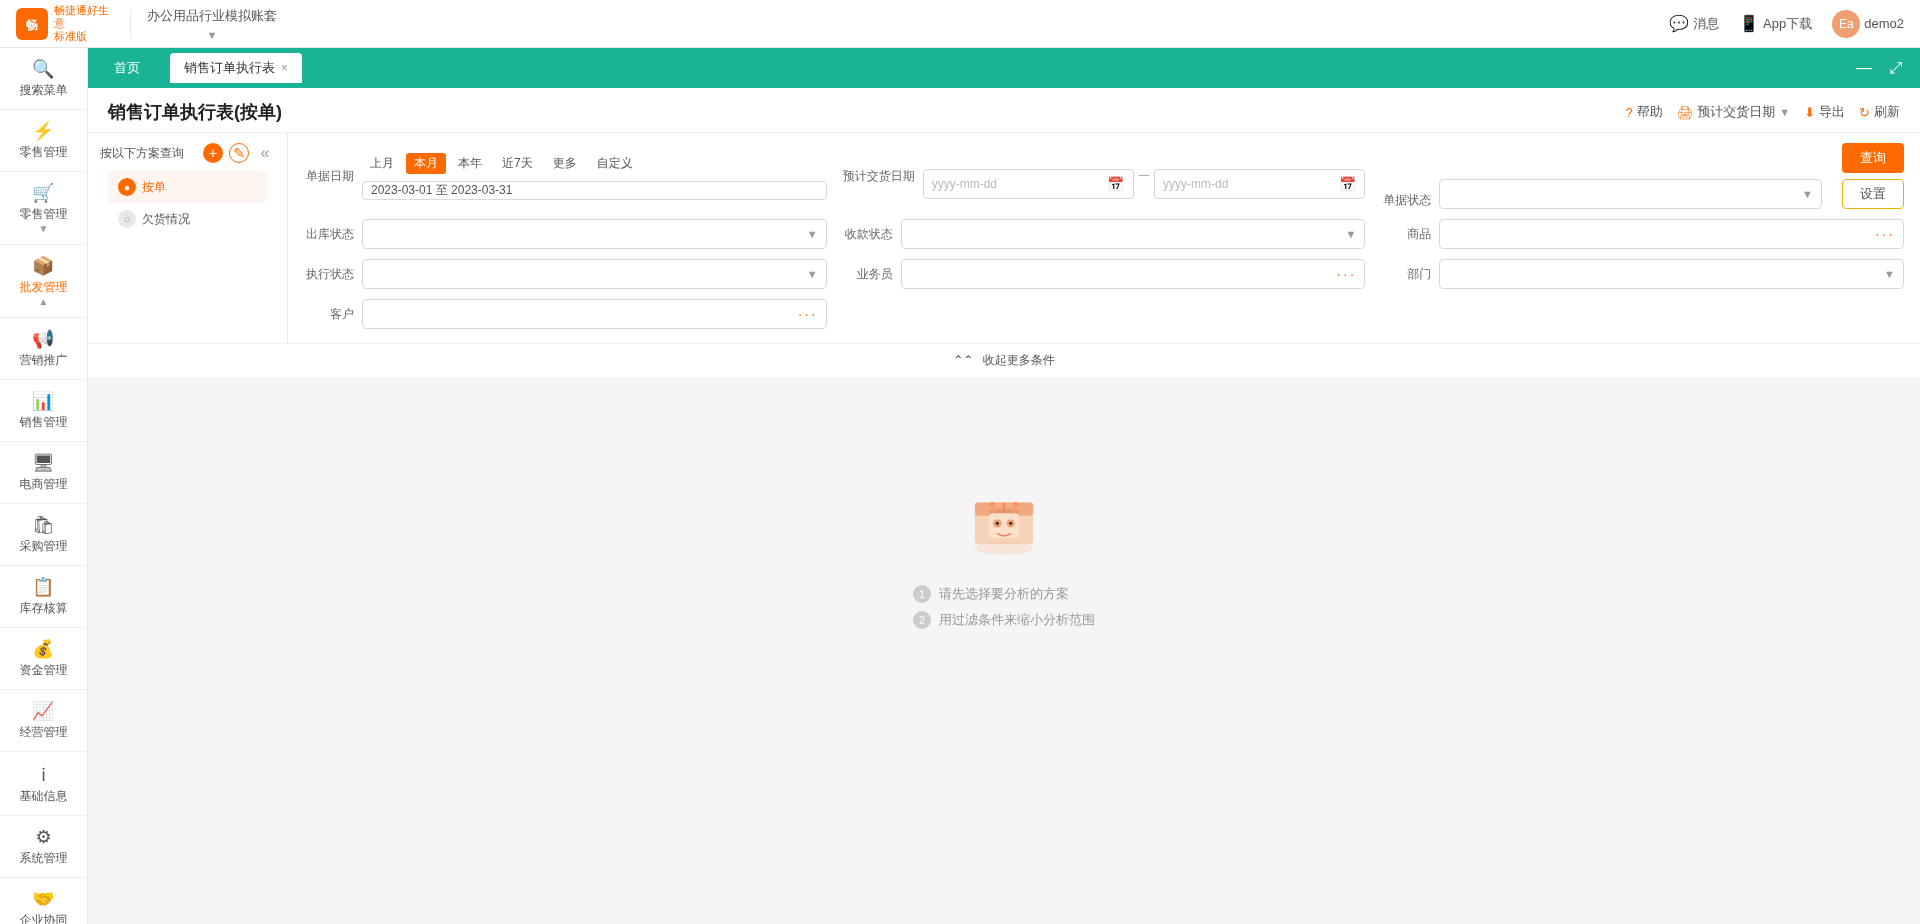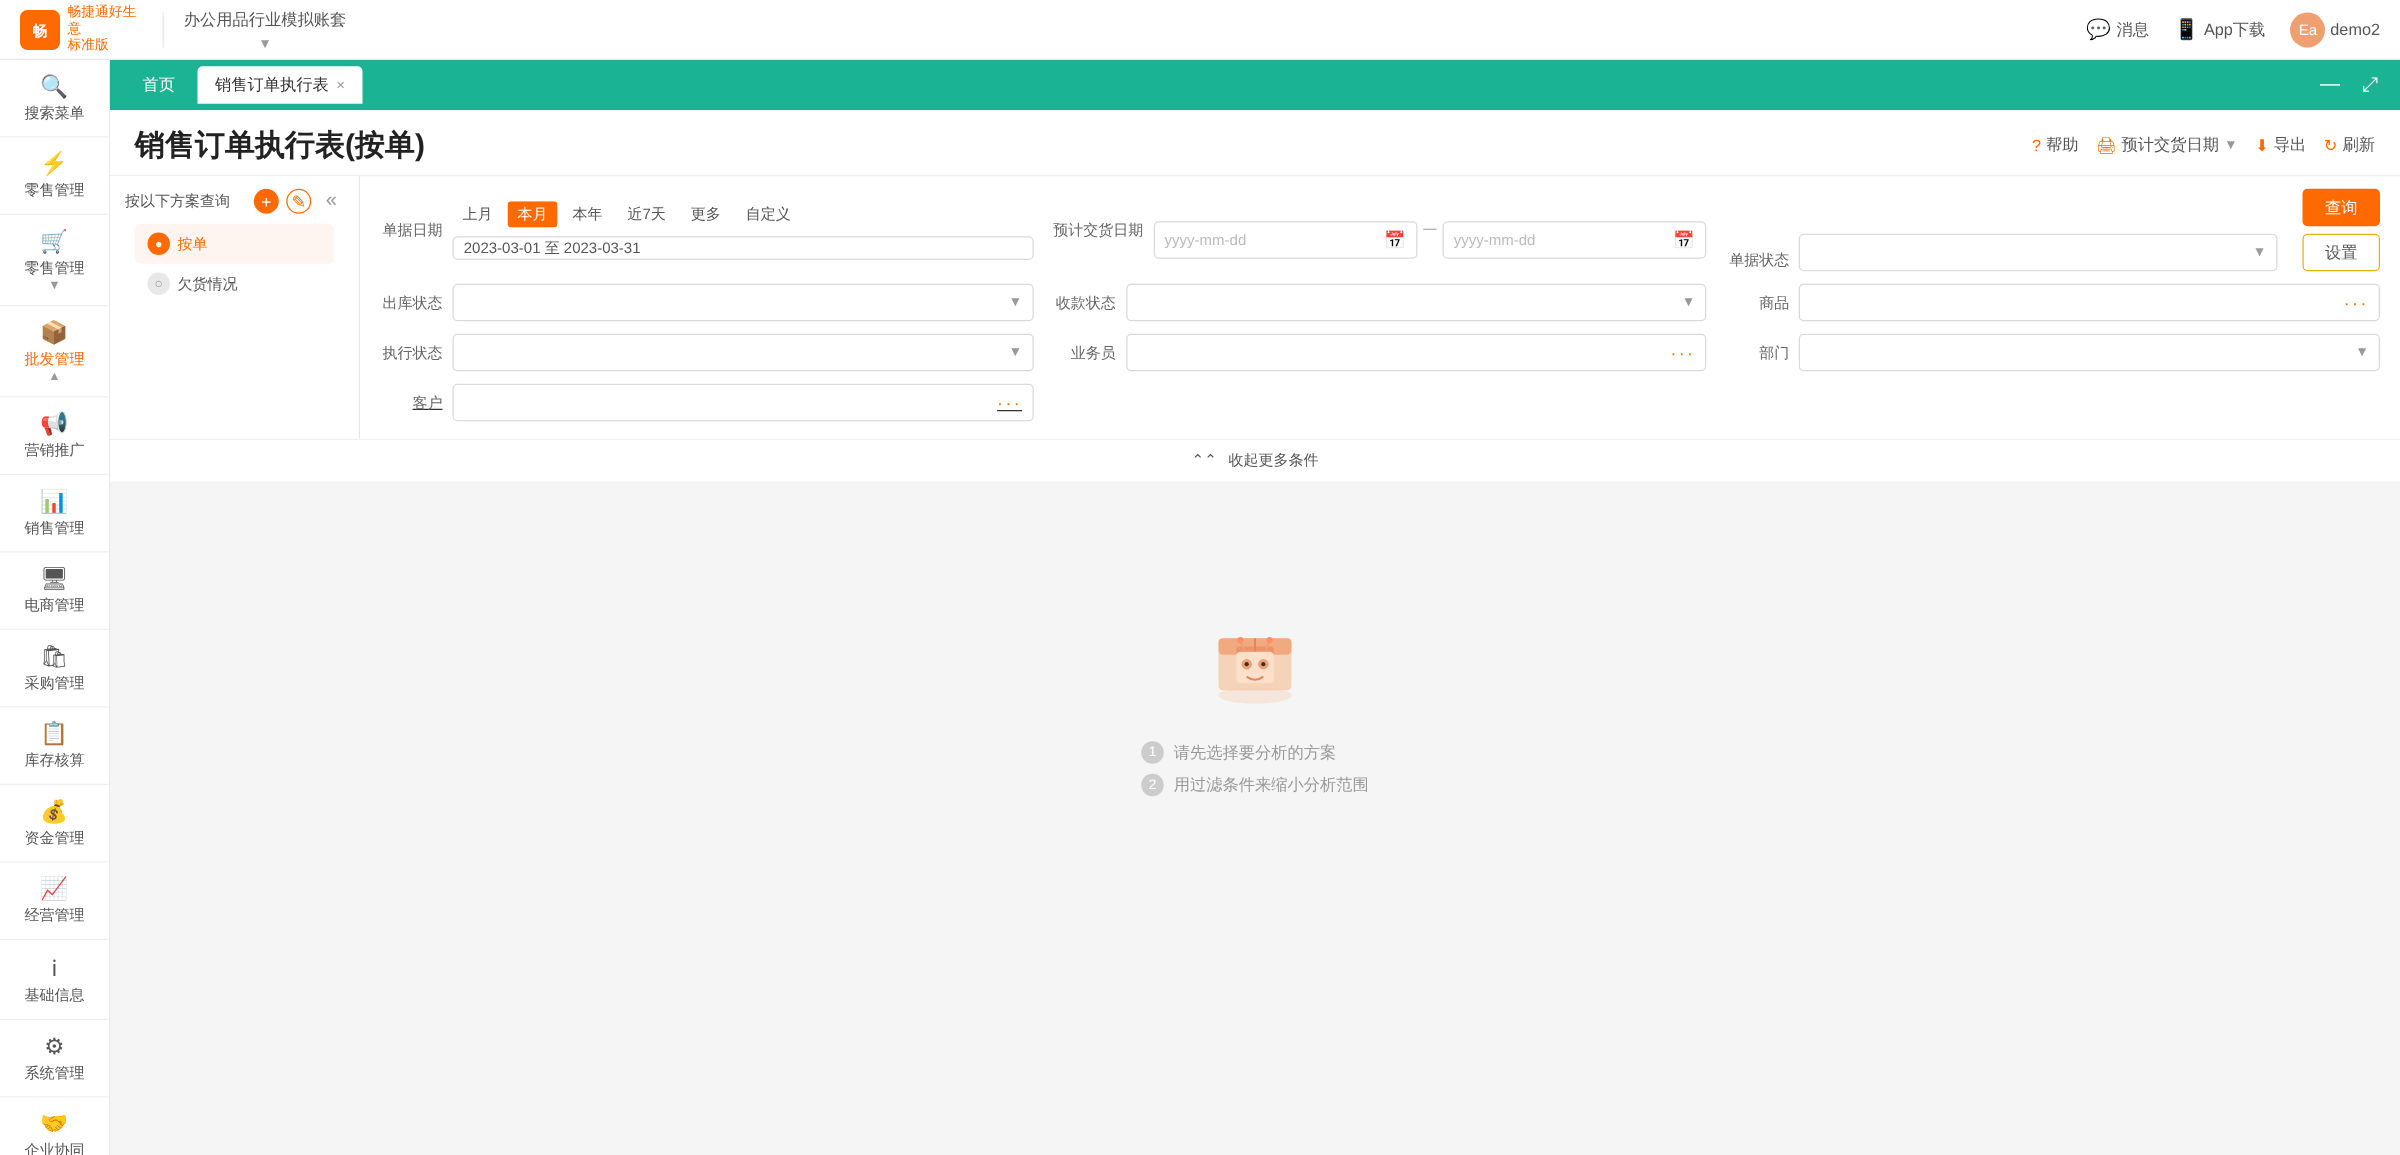--- a/index.html
+++ b/index.html
@@ -124,21 +124,21 @@
       overflow: hidden;
     }
 
     
     .tab-bar {
       height: 40px;
       background: #1ab394;
       display: flex;
       align-items: center;
       padding: 0 12px;
-      gap: 4px;
+      gap: 16px;
       flex-shrink: 0;
     }
     .tab {
       height: 30px;
       padding: 0 14px;
       border-radius: 4px 4px 0 0;
       display: flex;
       align-items: center;
       gap: 6px;
       cursor: pointer;
@@ -181,21 +181,21 @@
       background: #f5f5f5;
       padding: 0;
     }
     .page-title-row {
       display: flex;
       align-items: center;
       justify-content: space-between;
       padding-bottom: 10px;
     }
     .page-title {
-      font-size: 24px;
+      font-size: 18px;
       font-weight: bold;
       color: #222;
     }
     .page-action-btn {
       display: flex;
       align-items: center;
       gap: 4px;
       color: #555;
       font-size: 13px;
       cursor: pointer;
@@ -725,21 +725,21 @@
               </div>
               <div class="field-item">
                 <span class="field-label">部门</span>
                 <div class="field-control-select">
                   <span></span>
                   <span class="chevron-icon">▼</span>
                 </div>
               </div>
             </div>
 
-            <div style="display:grid;grid-template-columns:1fr 1fr 1fr;gap:10px 16px;margin-bottom:10px;text-decoration:underline;">
+            <div style="display:grid;grid-template-columns:1fr 1fr 1fr;gap:10px 16px;margin-bottom:10px;">
               <div class="field-item">
                 <span class="field-label">客户</span>
                 <div class="field-control-dots">
                   <span class="dots-icon">···</span>
                 </div>
               </div>
             </div>
 
           </div>
         </div>

